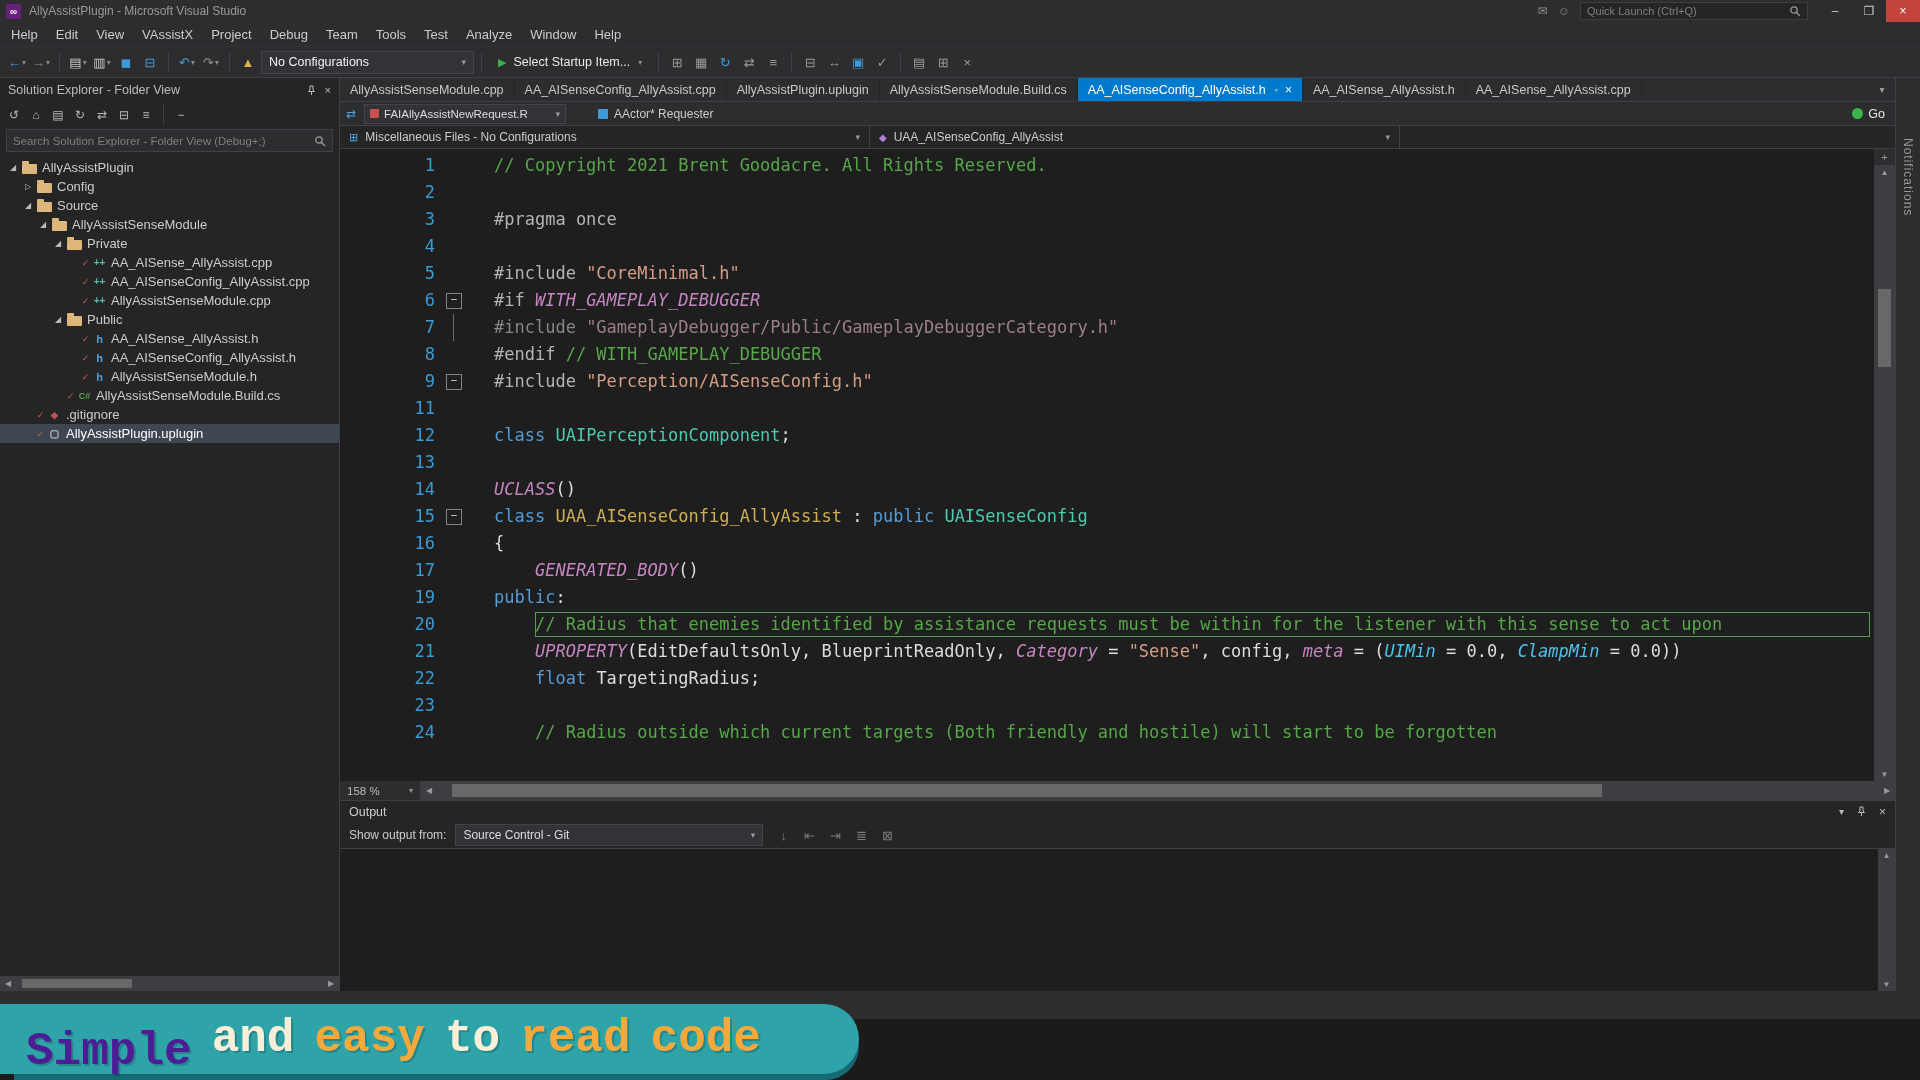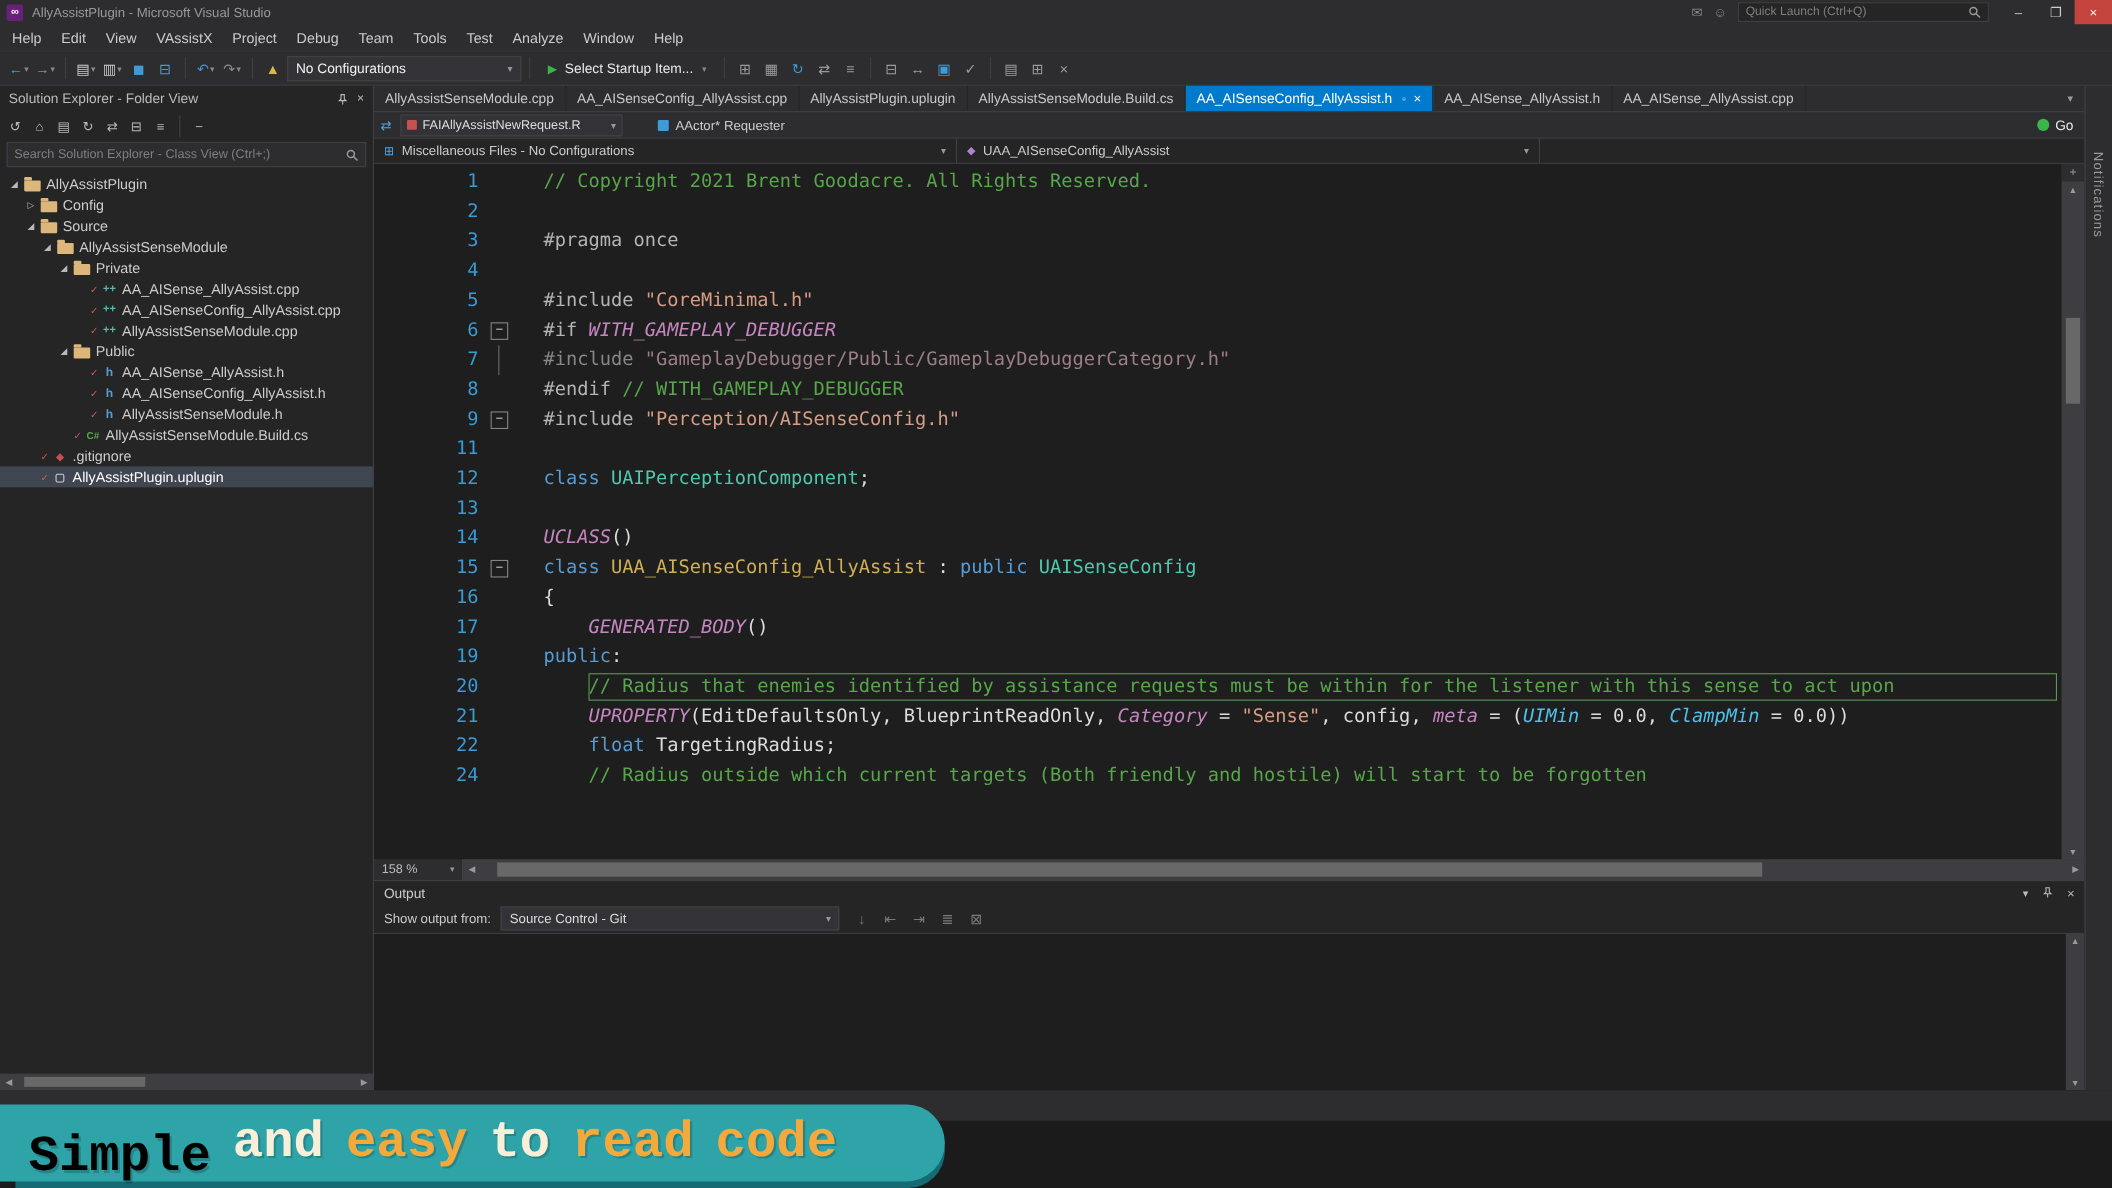--- a/index.html
+++ b/index.html
@@ -312,21 +312,21 @@
         </div>
         <div class="tb-icon">
           <span class="tb-glyph" style="color: rgb(185, 185, 185);">≡</span>
         </div>
         <div class="tb-sep"></div>
         <div class="tb-icon">
           <span class="tb-glyph" style="color: rgb(185, 185, 185);">−</span>
         </div>
       </div>
     <div class="sb-search">
-      <span>Search Solution Explorer - Class View (Ctrl+;)</span>
+      <span>Search Solution Explorer - Folder View (Debug+;)</span>
       <svg width="12" height="12" viewBox="0 0 12 12">
           <circle cx="5" cy="5" r="3.2" fill="none" stroke="#9a9a9a" stroke-width="1.3"></circle>
           <line x1="7.5" y1="7.5" x2="11" y2="11" stroke="#9a9a9a" stroke-width="1.3"></line>
         </svg>
     </div>
     <div class="tree">
         <div class="tree-row" style="padding-left: 6px;">
           <span class="tree-arrow">◢</span>
           <span class="icon-folder"></span>
           <span class="tree-label">AllyAssistPlugin</span>
@@ -495,20 +495,21 @@
           <div class="code-line"><span class="gutter">12</span><span class="fold-col"></span><span class="code"><span class="tk-k">class </span><span class="tk-t">UAIPerceptionComponent</span><span class="tk-w">;</span></span></div>
           <div class="code-line"><span class="gutter">13</span><span class="fold-col"></span><span class="code"></span></div>
           <div class="code-line"><span class="gutter">14</span><span class="fold-col"></span><span class="code"><span class="tk-m">UCLASS</span><span class="tk-w">()</span></span></div>
           <div class="code-line"><span class="gutter">15</span><span class="fold-col"><span class="fold-box">−</span></span><span class="code"><span class="tk-k">class </span><span class="tk-n">UAA_AISenseConfig_AllyAssist</span><span class="tk-w"> : </span><span class="tk-k">public</span><span class="tk-w"> </span><span class="tk-t">UAISenseConfig</span></span></div>
           <div class="code-line"><span class="gutter">16</span><span class="fold-col"></span><span class="code"><span class="tk-w">{</span></span></div>
           <div class="code-line"><span class="gutter">17</span><span class="fold-col"></span><span class="code"><span class="tk-w">    </span><span class="tk-m">GENERATED_BODY</span><span class="tk-w">()</span></span></div>
           <div class="code-line"><span class="gutter">19</span><span class="fold-col"></span><span class="code"><span class="tk-k">public</span><span class="tk-w">:</span></span></div>
           <div class="code-line"><span class="gutter">20</span><span class="fold-col"></span><span class="code boxed"><span class="tk-w">    </span><span class="tk-c">// Radius that enemies identified by assistance requests must be within for the listener with this sense to act upon</span></span></div>
           <div class="code-line"><span class="gutter">21</span><span class="fold-col"></span><span class="code"><span class="tk-w">    </span><span class="tk-m">UPROPERTY</span><span class="tk-w">(EditDefaultsOnly, BlueprintReadOnly, </span><span class="tk-m">Category</span><span class="tk-w"> = </span><span class="tk-s">"Sense"</span><span class="tk-w">, config, </span><span class="tk-m">meta</span><span class="tk-w"> = (</span><span class="tk-i">UIMin</span><span class="tk-w"> = 0.0, </span><span class="tk-i">ClampMin</span><span class="tk-w"> = 0.0))</span></span></div>
           <div class="code-line"><span class="gutter">22</span><span class="fold-col"></span><span class="code"><span class="tk-w">    </span><span class="tk-k">float</span><span class="tk-w"> TargetingRadius;</span></span></div>
+          <div class="code-line"><span class="gutter">23</span><span class="fold-col"></span><span class="code"></span></div>
           <div class="code-line"><span class="gutter">24</span><span class="fold-col"></span><span class="code"><span class="tk-w">    </span><span class="tk-c">// Radius outside which current targets (Both friendly and hostile) will start to be forgotten</span></span></div>
         </div>
       <div class="vsb">
         <div class="vsb-split">+</div>
         <div class="vsb-arrow">▲</div>
         <div class="vsb-track">
           <div class="vsb-thumb" style="top:110px;height:78px"></div>
         </div>
         <div class="vsb-arrow">▼</div>
       </div>
@@ -580,20 +581,20 @@
     <span class="dock-tab">Class View</span>
     <span class="dock-tab">Property Manager</span>
     <span class="dock-tab">Team Explorer</span>
     <span class="dock-tab">Find Symbol Results</span>
   </div>
 <div class="bottom-fill"></div>
 
 <div class="banner">
   <div class="banner-shadow" style="background: rgb(21, 106, 116);"></div>
   <div class="banner-pill" style="background: rgb(46, 163, 168);">
-      <span class="banner-word" style="color: #000000; margin-top: 26px;">Simple</span>
+      <span class="banner-word" style="color: #4c1d95; margin-top: 26px;">Simple</span>
       <span class="banner-word" style="color: rgb(248, 239, 217);">and</span>
       <span class="banner-word" style="color: rgb(244, 169, 60);">easy</span>
       <span class="banner-word" style="color: rgb(248, 239, 217);">to</span>
       <span class="banner-word" style="color: rgb(244, 169, 60);">read</span>
       <span class="banner-word" style="color: rgb(244, 169, 60);">code</span>
     </div>
 </div>
 
 </body></html>

